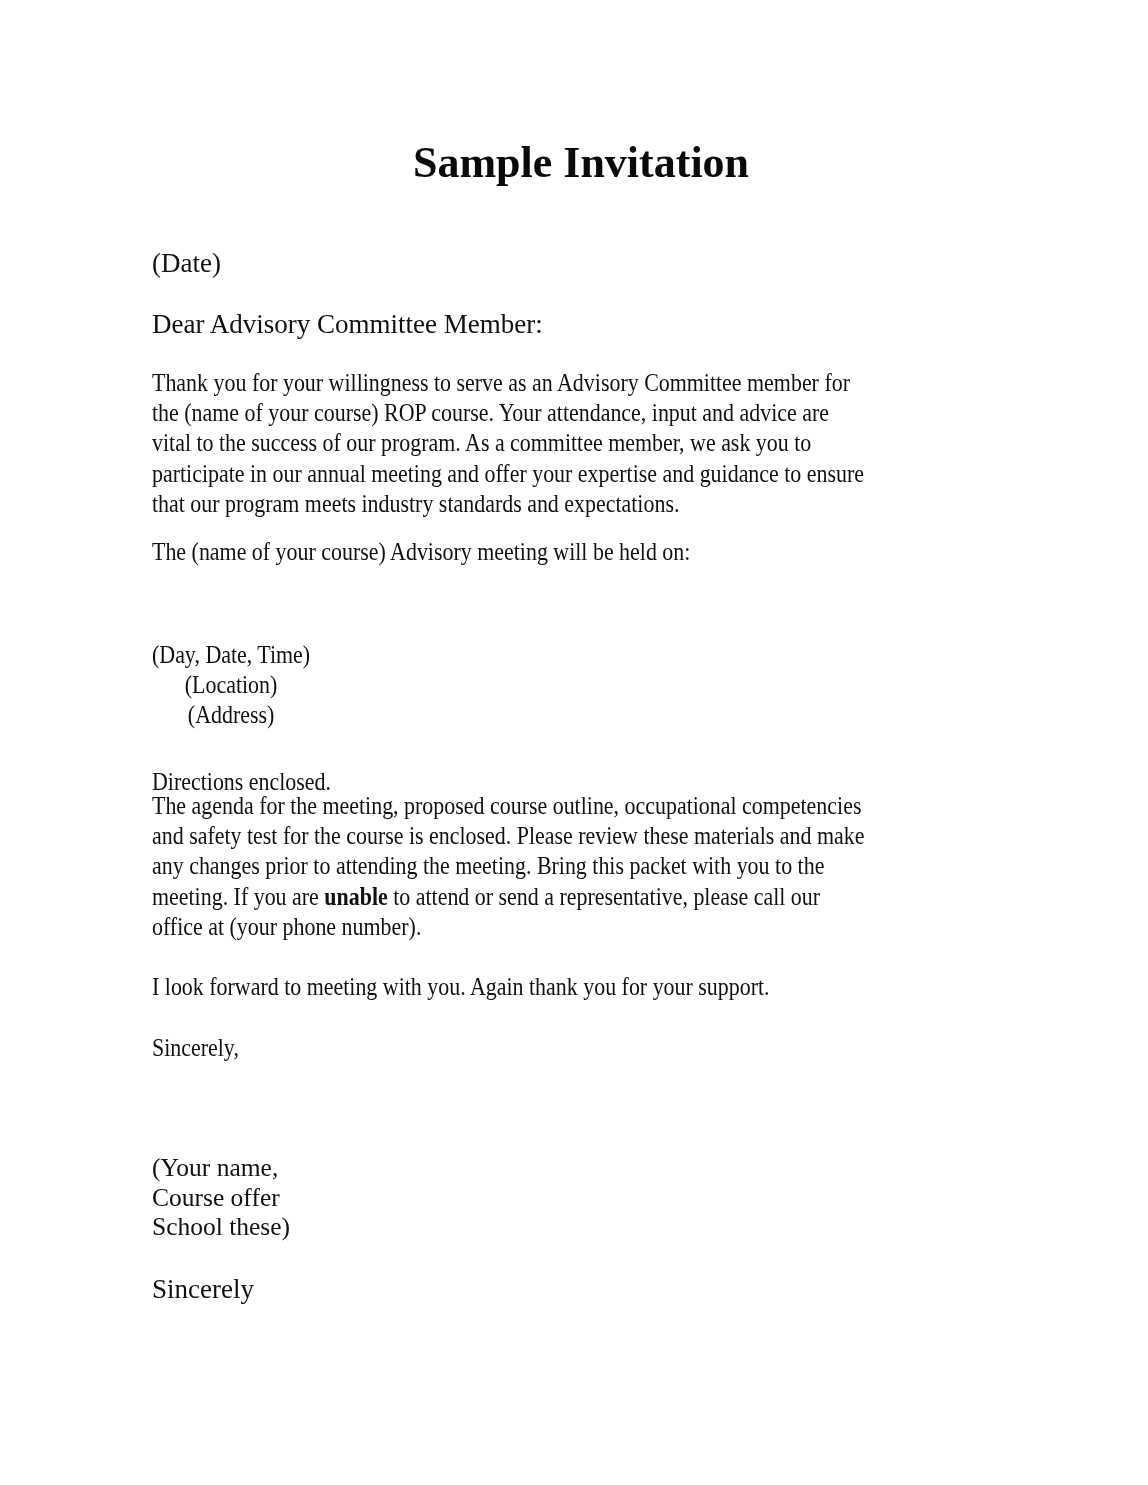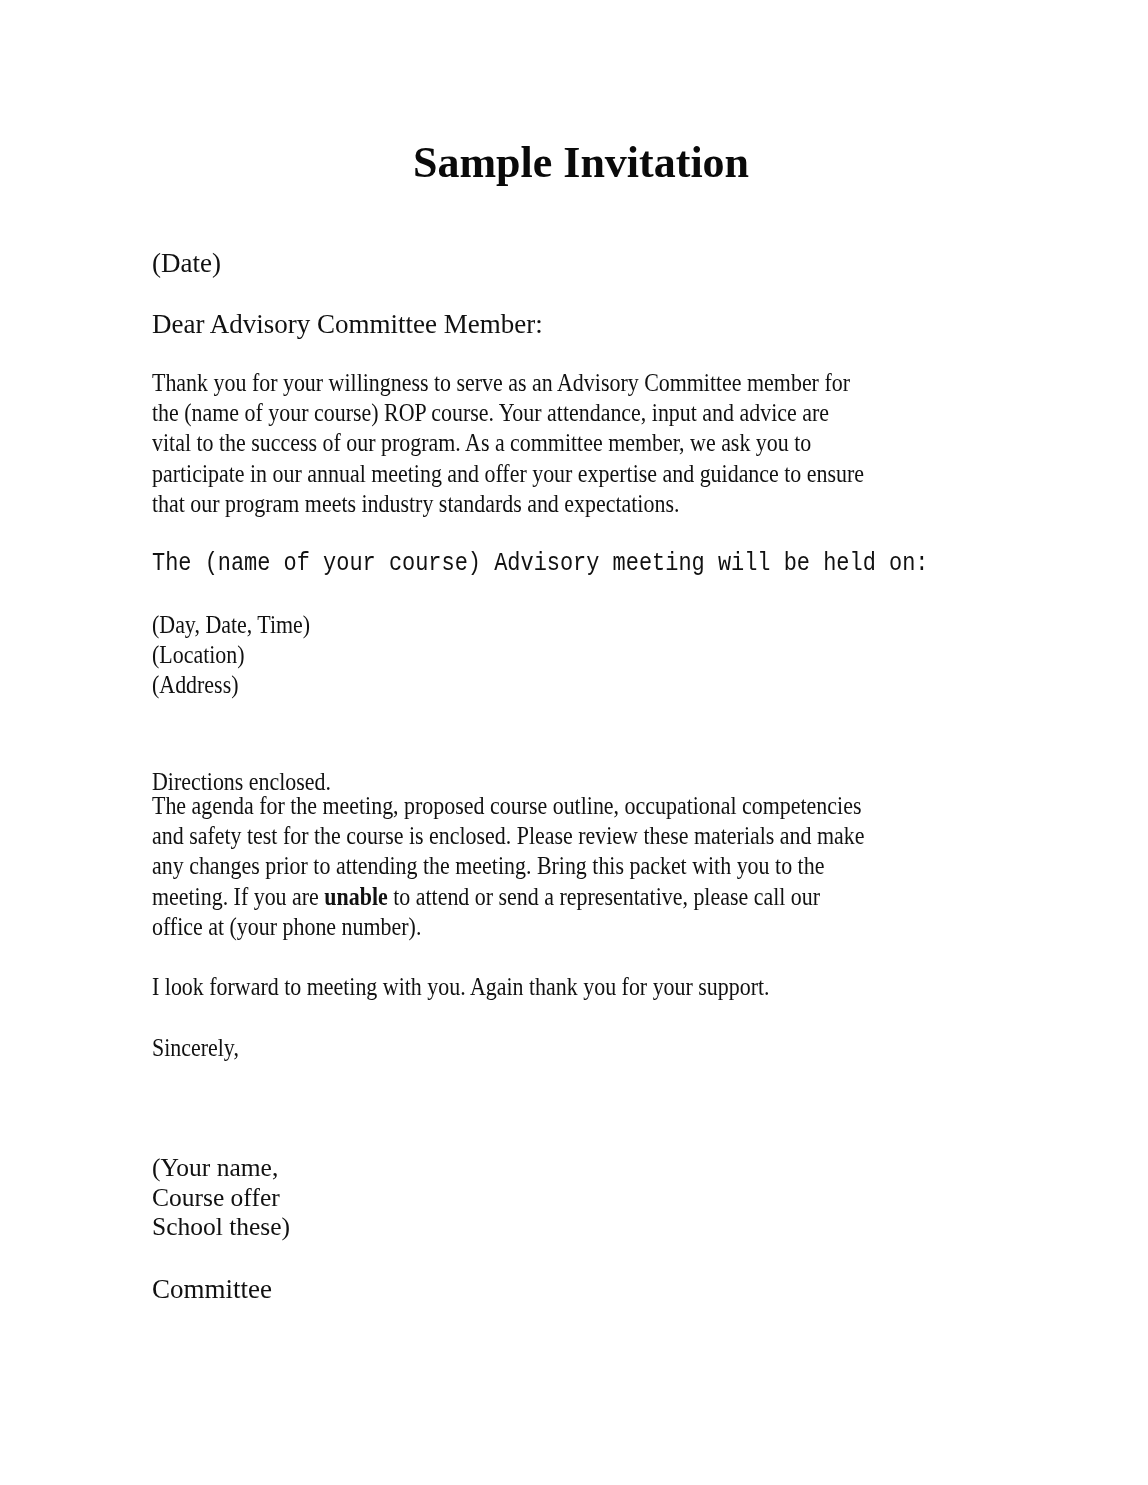--- a/index.html
+++ b/index.html
@@ -60,25 +60,25 @@
 <p class="line" style="top:309px;">Dear Advisory Committee Member:</p>
 
 <div class="para" style="top:368px;">
   <span class="row narrow">Thank you for your willingness to serve as an Advisory Committee member for</span>
   <span class="row narrow">the (name of your course) ROP course.  Your attendance, input and advice are</span>
   <span class="row narrow">vital to the success of our program.  As a committee member, we ask you to</span>
   <span class="row narrow">participate in our annual meeting and offer your expertise and guidance to ensure</span>
   <span class="row narrow">that our program meets industry standards and expectations.</span>
 </div>
 
-<div class="para" style="top:549px;font-family:Liberation Mono, monospace;">
+<div class="para" style="top:537px;">
   <span class="row narrow">The (name of your course) Advisory meeting will be held on:</span>
 </div>
 
-<div class="para" style="top:610px;">
+<div class="para" style="top:640px;text-align:center;">
   <span class="row narrow">(Day, Date, Time)</span>
   <span class="row narrow">(Location)</span>
   <span class="row narrow">(Address)</span>
 </div>
 
 <div class="para" style="top:767px;">
   <span class="row narrow">Directions enclosed.</span>
 </div>
 
 <div class="para" style="top:791px;">
@@ -96,13 +96,13 @@
 <div class="para" style="top:1033px;">
   <span class="row narrow">Sincerely,</span>
 </div>
 
 <div class="para" style="top:1153px;">
   <span class="row" style="line-height:29.5px;">(Your name,</span>
   <span class="row" style="line-height:29.5px;">Course offer</span>
   <span class="row" style="line-height:29.5px;">School these)</span>
 </div>
 
-<p class="line" style="top:1274px;">Committee</p>
+<p class="line" style="top:1274px;">Sincerely</p>
 
 </body></html>

